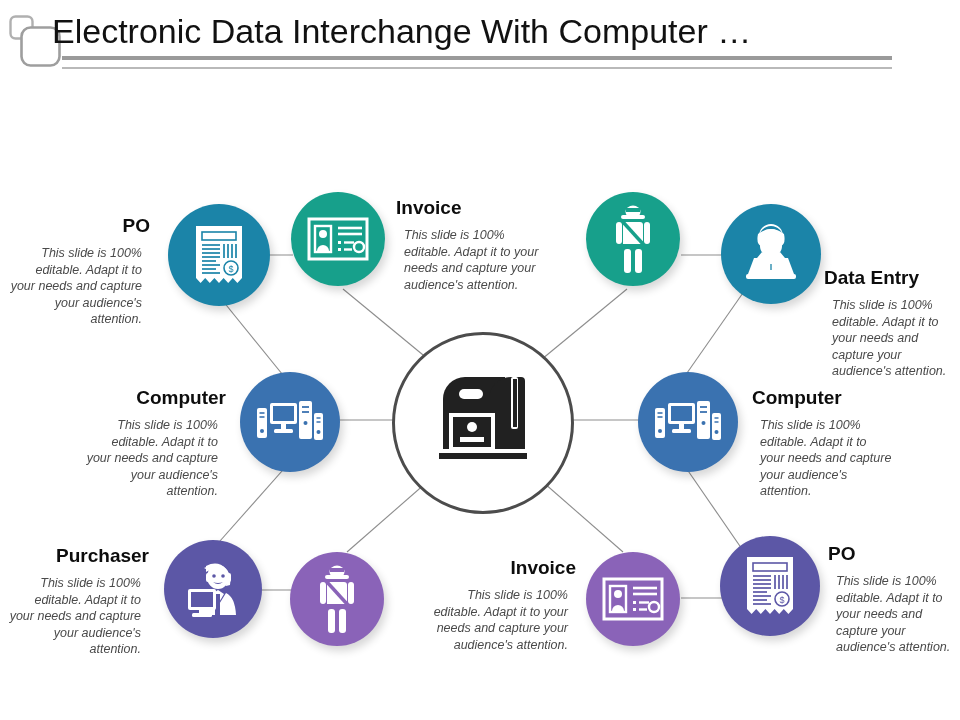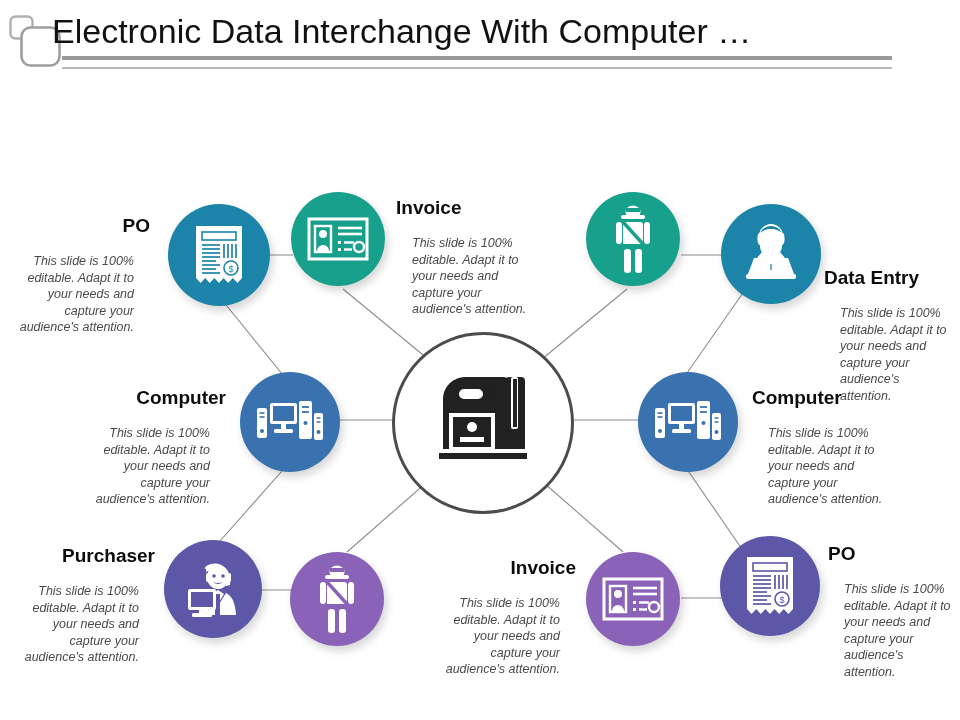--- a/index.html
+++ b/index.html
@@ -87,21 +87,21 @@
     color: #0d0d0d;
     margin: 0 0 3px 0;
     line-height: 1.1;
     font-family: "Liberation Sans", sans-serif;
   }
   .txt .bd {
     font-size: 12.5px;
     font-style: italic;
     color: #4a4a4a;
     line-height: 1.33;
-    margin: 16px;
+    margin: 8px;
     font-family: "Liberation Sans", sans-serif;
   }
   .ta-r { text-align: right; }
   .ta-l { text-align: left; }
 </style>
 </head>
 <body>
 
 <div id="slide">
 
@@ -406,21 +406,21 @@
   <div class="txt ta-r" style="left:78px; top:388px; width:148px;">
     <p class="hd">Computer</p>
     <p class="bd">This slide is 100% editable. Adapt it to your needs and capture your audience's attention.</p>
   </div>
 
   <div class="txt ta-l" style="left:752px; top:388px; width:150px;">
     <p class="hd">Computer</p>
     <p class="bd">This slide is 100% editable. Adapt it to your needs and capture your audience's attention.</p>
   </div>
 
-  <div class="txt ta-r" style="left:7px; top:546px; width:148px;">
+  <div class="txt ta-r" style="left:1px; top:546px; width:148px;">
     <p class="hd">Purchaser</p>
     <p class="bd">This slide is 100% editable. Adapt it to your needs and capture your audience's attention.</p>
   </div>
 
   <div class="txt ta-r" style="left:416px; top:558px; width:160px;">
     <p class="hd">Invoice</p>
     <p class="bd">This slide is 100% editable. Adapt it to your needs and capture your audience's attention.</p>
   </div>
 
   <div class="txt ta-l" style="left:828px; top:544px; width:140px;">

